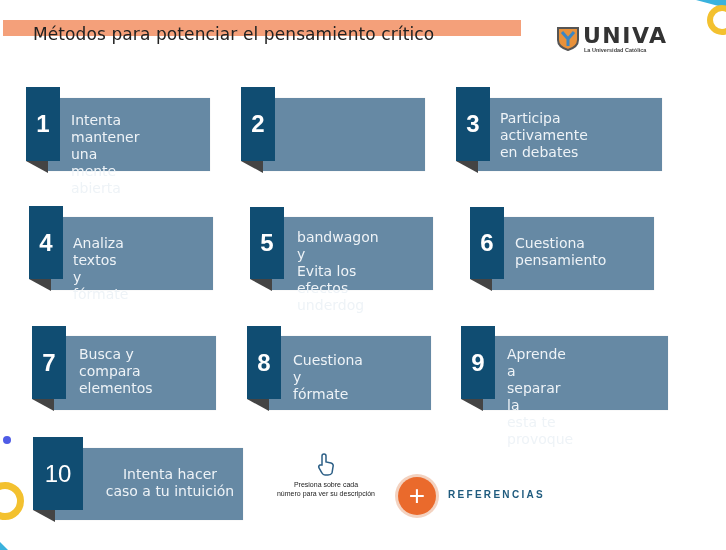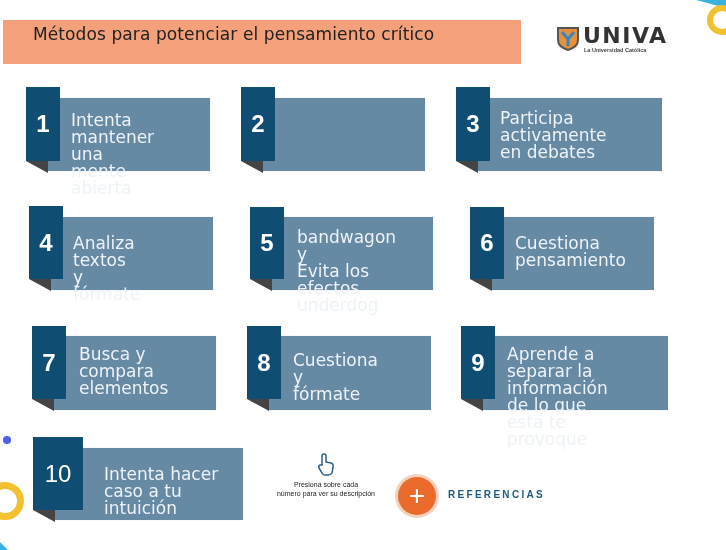--- a/index.html
+++ b/index.html
@@ -2,21 +2,21 @@
 <html><head>
 <meta charset="utf-8">
 <style>
   html, body { margin:0; padding:0; }
   body {
     width:726px; height:550px; position:relative; overflow:hidden;
     background:#ffffff;
     font-family:"Liberation Sans", sans-serif;
   }
   .title-bar {
-    position:absolute; left:3px; top:20px; width:518px; height:44px;
+    position:absolute; left:3px; top:20px; width:518px; height:16px;
     background:#f4a07a;
   }
   .title-text {
     position:absolute; left:30px; top:4px; font-size:17px; color:#222;
     font-family:"DejaVu Sans", sans-serif; letter-spacing:0.1px;
   }
   .logo { position:absolute; left:557px; top:25px; width:115px; height:30px; }
   .logo-word {
     position:absolute; left:26px; top:-2px; font-size:22px; font-weight:bold;
     color:#333; letter-spacing:1.5px; font-family:"DejaVu Sans", sans-serif;
@@ -48,21 +48,21 @@
   }
   .card .tab {
     position:absolute; background:#104d72; color:#fff; display:flex; align-items:center; justify-content:center;
     font-size:24px; font-weight:bold;
   }
   .card .fold {
     position:absolute; width:0; height:0;
     border-top:12px solid #444; border-left:22px solid transparent;
   }
   .card .text {
-    position:absolute; color:#eef3f7; font-size:17px; line-height:17px;
+    position:absolute; color:#eef3f7; font-size:14px; line-height:17px;
     font-family:"DejaVu Sans", sans-serif;
   }
 
   .hint { position:absolute; left:270px; top:452px; width:112px; text-align:center; }
   .hint-text { font-size:7px; color:#222; line-height:9px; }
   .plus-btn {
     position:absolute; left:398px; top:477px; width:38px; height:38px; border-radius:50%;
     background:#ea6a2c; box-shadow:0 0 0 3px #f3d2c0; color:#fff;
     display:flex; align-items:center; justify-content:center; font-size:28px; line-height:1;
     cursor:pointer;
@@ -190,32 +190,31 @@
 </div>
 
 <div class="card" style="left:0;top:0">
   <div class="body" style="left:481px;top:336px;width:187px;height:74px"></div>
   <div class="fold" style="left:461px;top:399px"></div>
   <div class="tab" style="left:461px;top:326px;width:34px;height:73px">
     <span>9</span>
   </div>
   <div class="text" style="left:507px;top:346px">
     <div>Aprende a separar la</div>
-      <div>información de lo que</div>
       <div>esta te provoque</div>
   </div>
 </div>
 
 <div class="card" style="left:0;top:0">
   <div class="body" style="left:55px;top:448px;width:188px;height:72px"></div>
   <div class="fold" style="left:33px;top:510px"></div>
   <div class="tab" style="left:33px;top:437px;width:50px;height:73px;font-weight:normal;font-size:24px">
     <span>10</span>
   </div>
-  <div class="text" style="left:104px;top:466px;text-align:left;width:132px">
+  <div class="text" style="left:104px;top:466px;text-align:center;width:132px">
     <div>Intenta hacer</div>
       <div>caso a tu intuición</div>
   </div>
 </div>
 
 <div class="hint">
   <svg width="20" height="24" viewBox="0 0 20 24">
     <path d="M6 13 V4 Q6 2 8 2 Q10 2 10 4 V10 L15 11 Q18 12 17 15 L16 21 Q15 23 12 23 H9 Q7 23 6 21 L3 16 Q2 14 4 13 Z" fill="none" stroke="#2c5f86" stroke-width="1.5"></path>
   </svg>
   <div class="hint-text">Presiona sobre cada</div>

